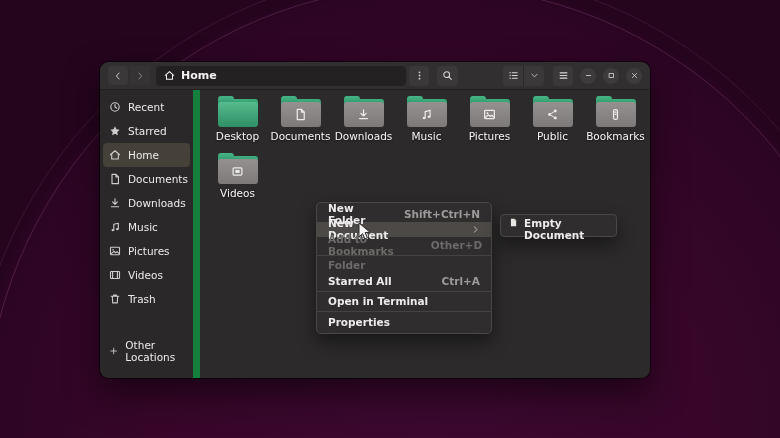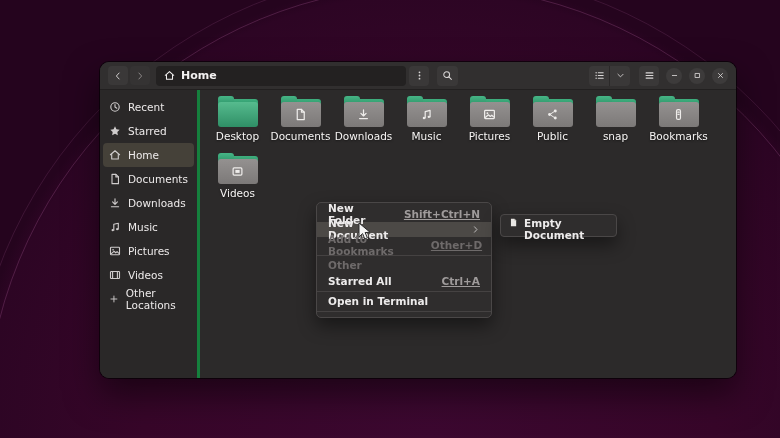--- a/index.html
+++ b/index.html
@@ -10,21 +10,21 @@
   
   .wallpaper { position:absolute; inset:0; overflow:hidden;
     background:
       radial-gradient(circle 460px at 430px 440px, #3c0830 0%, #370629 62%, #2d0524 97%, #25041e 100%),
       #23041d; }
   .ring { position:absolute; border-radius:50%; border:1.5px solid rgba(216,120,190,.22); }
   .ring1 { width:890px; height:890px; left:-15px; top:-15px; }
   .ring2 { width:922px; height:922px; left:-31px; top:-31px; border-color:rgba(216,120,190,.14); }
 
   
-  .window { position:absolute; left:100px; top:62px; width:636px; height:316px;
+  .window { position:absolute; left:100px; top:62px; width:550px; height:316px;
     border-radius:9px; background:#2c2a2a;
     box-shadow:0 0 0 1px rgba(0,0,0,.6), 0 16px 34px rgba(0,0,0,.5);
     display:flex; flex-direction:column; }
 
   
   .headerbar { height:28px; flex:none; background:#312f2f; border-radius:9px 9px 0 0;
     border-bottom:1px solid #222020; display:flex; align-items:center; padding:0 8px; }
   .hbtn { height:19px; border-radius:4px; background:#3a3838; color:#d9d6d6;
     display:flex; align-items:center; justify-content:center; flex:none; }
   .nav { width:20px; }
@@ -42,27 +42,27 @@
     display:flex; align-items:center; justify-content:center; flex:none; margin-left:7px; }
   .icon { display:inline-flex; }
   .icon svg { display:block; width:100%; height:100%; }
   .i12 { width:12px; height:12px; }
   .i11 { width:11px; height:11px; }
   .i10 { width:10px; height:10px; }
   .i9  { width:9px;  height:9px; }
 
   
   .main { flex:1; display:flex; min-height:0; border-radius:0 0 9px 9px; overflow:hidden; }
-  .sidebar { width:100px; flex:none; background:#2a2828; border-right:3px solid #15803d;
+  .sidebar { width:100px; flex:none; background:#2a2828; border-right:7px solid #15803d;
     padding-top:5px; display:flex; flex-direction:column; }
   .srow { height:24px; margin:0 3px; border-radius:4px; display:flex; align-items:center;
     gap:7px; padding-left:6px; color:#edeaea; font-size:10.5px; }
   .srow .icon { color:#cfcccc; }
   .srow.selected { background:#454139; }
-  .srow.other { margin-top:0; }
+  .srow.other { margin-top:28px; }
   .content { flex:1; background:#2c2a2a; padding:4px 0 0 6px;
     display:flex; flex-wrap:wrap; align-content:flex-start; }
 
   
   .cell { width:63px; height:57px; display:flex; flex-direction:column; align-items:center; padding-top:2px; }
   .fico { position:relative; width:40px; height:31px; flex:none; }
   .fico .tab { position:absolute; left:0; top:0; width:16px; height:9px; border-radius:3px 3px 0 0;
     background:linear-gradient(#46b586,#2e9468); }
   .fico .back { position:absolute; left:0; top:3px; width:40px; height:10px; border-radius:3px;
     background:linear-gradient(#3fae7e,#238a5e); }
@@ -71,21 +71,21 @@
   .cell.green .bodyp { background:linear-gradient(#56bb8e,#2f8f66); }
   .emblem { color:#f4f2f0; opacity:.95; width:13px; height:13px; }
   .flabel { margin-top:3px; font-size:10.5px; color:#f7f5f4; text-shadow:0 1px 2px rgba(0,0,0,.5); }
 
   
   .menu { position:absolute; left:316px; top:202px; width:176px; background:#2f2d2d;
     border:1px solid #4a4747; border-radius:5px; padding:3px 0;
     box-shadow:0 8px 18px rgba(0,0,0,.45); z-index:5; }
   .mrow { height:15.5px; display:flex; align-items:center; justify-content:space-between;
     padding:0 11px; font-size:10.5px; font-weight:600; color:#edebeb;gap:37px; }
-  .mrow .shortcut { color:#9f9b9b; font-weight:600;text-decoration:underline; }
+  .mrow .shortcut { color:#9f9b9b; font-weight:600; }
   .mrow.disabled, .mrow.disabled .shortcut { color:#6e6a6a; }
   .mrow.highlighted { background:#4c4946; }
   .submenu-arrow { color:#d2cfcf; width:9px; height:9px; display:inline-flex; }
   .menu-sep { height:1px; background:#454242; margin:2px 0; }
 
   
   .submenu { position:absolute; left:500px; top:214px; width:117px; background:#2f2d2d;
     border:1px solid #4a4747; border-radius:4px; padding:2px; box-shadow:0 8px 18px rgba(0,0,0,.45); z-index:6; }
   .subrow { height:17px; display:flex; gap:6px; padding:0 6px;
     font-size:10.5px; font-weight:600; color:#edebeb; }
@@ -265,20 +265,28 @@
   </div>
         <div class="srow">
     <span class="icon i12">
             <svg viewBox="0 0 16 16" fill="none" stroke="currentColor" stroke-width="1.5" stroke-linecap="round" stroke-linejoin="round">
               <rect x="2" y="3.4" width="12" height="9.2" rx="1"></rect>
               <path d="M4.8 3.4v9.2M11.2 3.4v9.2"></path>
             </svg>
           </span>
     <span>Videos</span>
   </div>
+        <div class="srow">
+    <span class="icon i12">
+            <svg viewBox="0 0 16 16" fill="none" stroke="currentColor" stroke-width="1.5" stroke-linecap="round" stroke-linejoin="round">
+              <path d="M3 4.4h10M6.2 4.4V2.8h3.6v1.6M4.4 4.4l.6 8.8h6l.6-8.8"></path>
+            </svg>
+          </span>
+    <span>Trash</span>
+  </div>
         <div class="srow other">
     <span class="icon i12">
             <svg viewBox="0 0 16 16" fill="none" stroke="currentColor" stroke-width="1.5" stroke-linecap="round" stroke-linejoin="round">
               <path d="M8 3.2v9.6M3.2 8h9.6"></path>
             </svg>
           </span>
     <span>Other Locations</span>
   </div>
       </div>
     <div class="content">
@@ -364,28 +372,20 @@
                     <circle cx="11.4" cy="3.6" r="1.8"></circle>
                     <circle cx="4.4" cy="8" r="1.8"></circle>
                     <circle cx="11.4" cy="12.4" r="1.8"></circle>
                   </g>
                   <path d="M6 7.1l3.8-2.5M6 8.9l3.8 2.5" stroke-width="1.2"></path>
                 </svg>
               </span>
             </div>
     </div>
     <div class="flabel">Public</div>
-  </div>
-        <div class="cell grey">
-    <div class="fico">
-      <div class="back"></div>
-      <div class="tab"></div>
-      <div class="bodyp"></div>
-    </div>
-    <div class="flabel">snap</div>
   </div>
         <div class="cell grey">
     <div class="fico">
       <div class="back"></div>
       <div class="tab"></div>
       <div class="bodyp">
               <span class="icon emblem">
                 <svg viewBox="0 0 16 16" fill="none" stroke="currentColor" stroke-width="1.5" stroke-linecap="round" stroke-linejoin="round">
                   <rect x="5.6" y="2" width="4.8" height="12" rx="1.8"></rect>
                   <path d="M7.2 5.2h1.6M7.2 7.8h1.6"></path>
@@ -429,36 +429,41 @@
         </svg>
       </span>
   </div>
     <div class="mrow disabled">
     <span>Add to Bookmarks</span>
     <span class="shortcut">Other+D</span>
 
   </div>
     <div class="menu-sep"></div>
     <div class="mrow disabled">
-    <span>Other</span>
+    <span>Folder</span>
     <span class="shortcut"></span>
 
   </div>
     <div class="mrow">
     <span>Starred All</span>
     <span class="shortcut">Ctrl+A</span>
 
   </div>
     <div class="menu-sep"></div>
     <div class="mrow">
     <span>Open in Terminal</span>
     <span class="shortcut"></span>
 
   </div>
     <div class="menu-sep"></div>
+    <div class="mrow">
+    <span>Properties</span>
+    <span class="shortcut"></span>
+
+  </div>
   </div>
 
 <div class="submenu">
     <div class="subrow">
     <span class="icon i11">
         <svg viewBox="0 0 16 16" fill="none" stroke="currentColor" stroke-width="1.5" stroke-linecap="round" stroke-linejoin="round">
           <path d="M3.4 1.4h6.2l3 3v10.2H3.4z" fill="#e9e7e4" stroke="none"></path>
           <path d="M9.6 1.4v3.2h3" fill="#a9a5a1" stroke="none"></path>
         </svg>
       </span>

